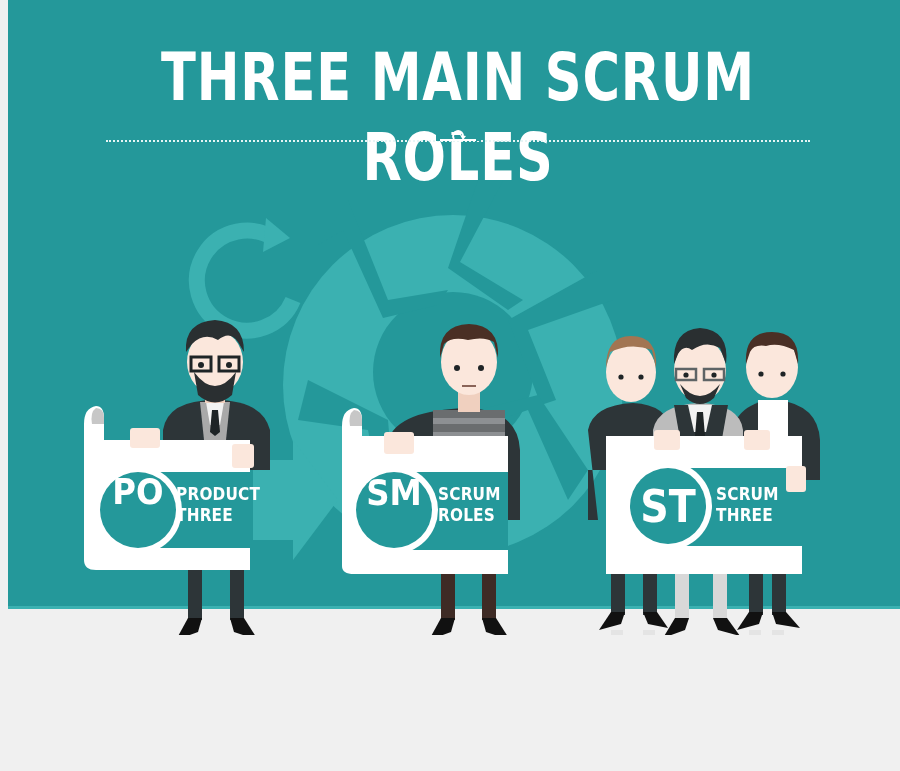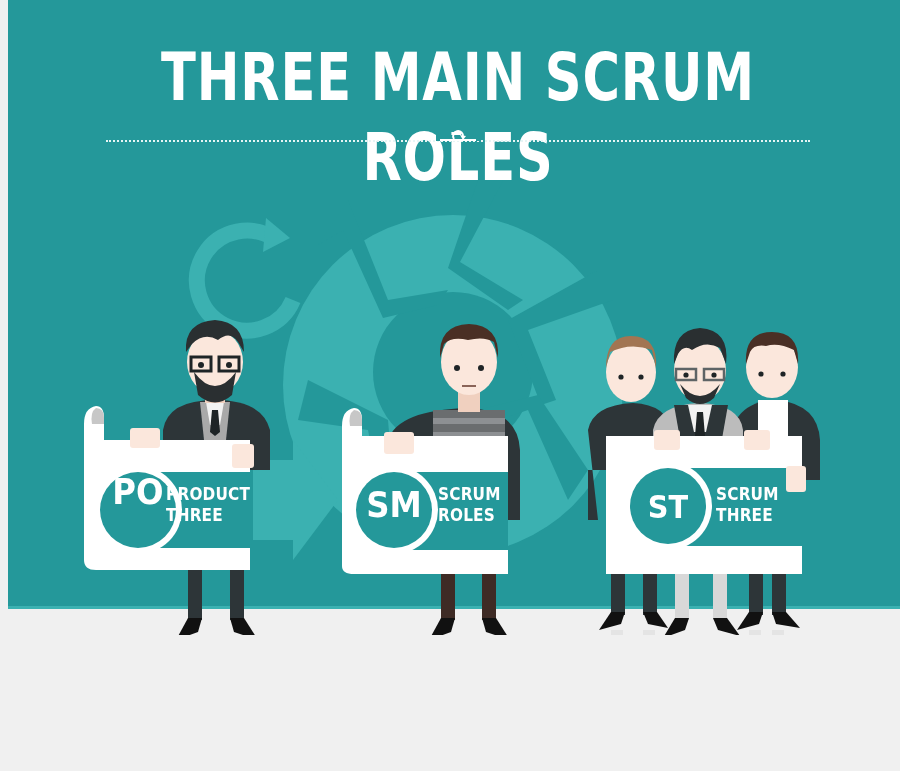--- a/index.html
+++ b/index.html
@@ -155,46 +155,46 @@
   <svg class="sign" style="left:74px;top:404px" width="172" height="168" viewBox="0 0 172 168">
     <path d="M 14 2 Q 2 4 2 20 L 2 156 Q 2 166 14 166 L 168 166 L 168 36 L 22 36 L 22 14 Q 22 2 14 2 Z" fill="#ffffff"></path>
     <path d="M 22 14 Q 22 4 14 4 Q 8 8 10 20 L 22 20 Z" fill="#c7c7c7"></path>
     <rect x="50" y="68" width="118" height="76" fill="#24989a"></rect>
     <circle cx="56" cy="106" r="44" fill="#ffffff"></circle>
     <circle cx="56" cy="106" r="38" fill="#24989a"></circle>
     <rect x="48" y="24" width="30" height="20" rx="3" fill="#fbe7dc"></rect>
     <rect x="150" y="40" width="22" height="24" rx="3" fill="#fbe7dc"></rect>
   </svg>
   <div class="badge-abbr" style="left:94px;top:469px;width:72px;font-size:36px;line-height:46px;">PO</div>
-  <div class="sign-text" style="left:158px;top:484px;">
+  <div class="sign-text" style="left:168px;top:484px;">
     <span class="role-line">PRODUCT</span>
     <span class="role-line">THREE</span>
   </div>
 
   <svg class="sign" style="left:332px;top:406px" width="172" height="170" viewBox="0 0 172 170">
     <path d="M 14 2 Q 2 4 2 20 L 2 160 Q 2 168 14 168 L 168 168 L 168 30 L 22 30 L 22 14 Q 22 2 14 2 Z" fill="#ffffff"></path>
     <path d="M 22 14 Q 22 4 14 4 Q 8 8 10 20 L 22 20 Z" fill="#c7c7c7"></path>
     <rect x="56" y="66" width="112" height="78" fill="#24989a"></rect>
     <circle cx="54" cy="104" r="44" fill="#ffffff"></circle>
     <circle cx="54" cy="104" r="38" fill="#24989a"></circle>
     <rect x="44" y="26" width="30" height="22" rx="3" fill="#fbe7dc"></rect>
   </svg>
-  <div class="badge-abbr" style="left:348px;top:482px;width:76px;font-size:36px;line-height:46px;">SM</div>
+  <div class="badge-abbr" style="left:348px;top:470px;width:76px;font-size:36px;line-height:46px;">SM</div>
   <div class="sign-text" style="left:430px;top:484px;">
     <span class="role-line">SCRUM</span>
     <span class="role-line">ROLES</span>
   </div>
 
   <svg class="sign" style="left:596px;top:430px" width="202" height="146" viewBox="0 0 202 146">
     <rect x="2" y="6" width="196" height="138" fill="#ffffff"></rect>
     <rect x="66" y="38" width="132" height="78" fill="#24989a"></rect>
     <circle cx="64" cy="76" r="44" fill="#ffffff"></circle>
     <circle cx="64" cy="76" r="38" fill="#24989a"></circle>
     <rect x="50" y="0" width="26" height="20" rx="3" fill="#fbe7dc"></rect>
     <rect x="140" y="0" width="26" height="20" rx="3" fill="#fbe7dc"></rect>
     <rect x="182" y="36" width="20" height="26" rx="3" fill="#fbe7dc"></rect>
   </svg>
-  <div class="badge-abbr" style="left:624px;top:484px;width:72px;font-size:32px;line-height:46px;">ST</div>
+  <div class="badge-abbr" style="left:624px;top:484px;width:72px;font-size:44px;line-height:46px;">ST</div>
   <div class="sign-text" style="left:708px;top:484px;">
     <span class="role-line">SCRUM</span>
     <span class="role-line">THREE</span>
   </div>
 </div>
 
 </body></html>

